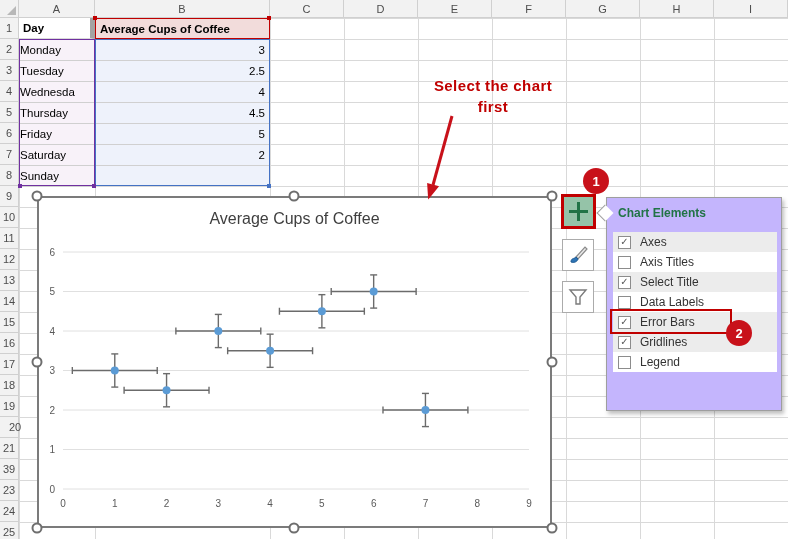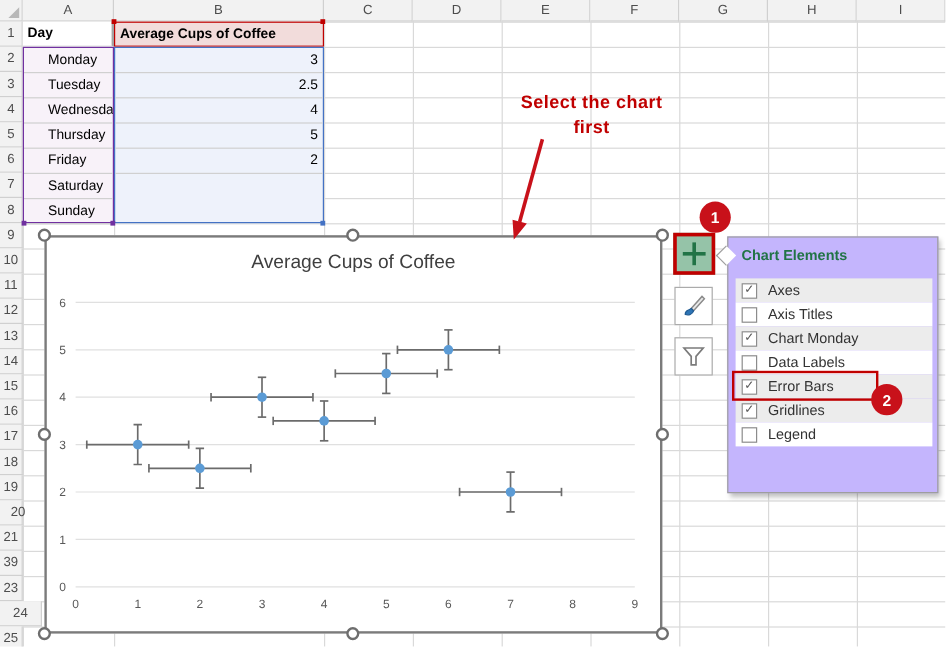--- a/index.html
+++ b/index.html
@@ -17,30 +17,30 @@
   #select-all { position:absolute; left:0; top:0; width:19px; height:18px; background:#f2f2f2;
     border-right:1px solid #d0d0d0; border-bottom:1px solid #d0d0d0; z-index:2; }
   #select-all::after { content:""; position:absolute; right:2px; bottom:2px;
     border-left:9px solid transparent; border-bottom:9px solid #b8b8b8; }
 
   
   .cell { position:absolute; font-size:11.5px; color:#000; display:flex; align-items:center;
     white-space:nowrap; overflow:hidden; z-index:3; background:#fff; }
   .cell.bold { font-weight:bold; }
   #cell-a1 { left:19px; top:18px; width:76px; height:21px; padding-left:4px;
-    border-bottom:1px solid #d9d9d9; border-right:2px solid #a3a3a3;text-align:right; }
+    border-bottom:1px solid #d9d9d9; border-right:5px solid #a3a3a3;text-align:right; }
   #cell-b1 { left:95px; top:18px; width:175px; height:21px; padding-left:4px;
     background:#f2dcdb; border:1px solid #c00000; }
   #range-a { position:absolute; left:19px; top:39px; width:76px; height:147px;
     border:1px solid #7030a0; background:#f8f2f9; z-index:3; }
   #range-b { position:absolute; left:95px; top:39px; width:175px; height:147px;
     border:1px solid #4472c4; background:#eef2fb; z-index:3; }
   .range-cell { height:21px; font-size:11.5px; color:#000; display:flex; align-items:center;
     border-bottom:1px solid #d0d0d0; white-space:nowrap; overflow:hidden; }
-  #range-a .range-cell { padding-left:20px; }
+  #range-a .range-cell { padding-left:0; }
   #range-b .range-cell { justify-content:flex-end; padding-right:4px; }
   .corner-mark { position:absolute; width:4px; height:4px; z-index:4; }
 
   
   #chart { position:absolute; left:37px; top:196px; width:515px; height:332px;
     background:#fff; border:2px solid #7b7b7b; z-index:5; }
   #chart-title { position:absolute; left:0; top:12px; width:100%; text-align:center;
     font-size:16px; color:#3f3f3f; }
   .handle { position:absolute; width:11px; height:11px; border-radius:50%;
     background:#fff; border:2px solid #6e6e6e; transform:translate(-50%,-50%); z-index:6; }
@@ -154,39 +154,40 @@
       <div class="row-head" style="left: 0px; top: 291px; width: 19px; height: 21px;">14</div>
       <div class="row-head" style="left: 0px; top: 312px; width: 19px; height: 21px;">15</div>
       <div class="row-head" style="left: 0px; top: 333px; width: 19px; height: 21px;">16</div>
       <div class="row-head" style="left: 0px; top: 354px; width: 19px; height: 21px;">17</div>
       <div class="row-head" style="left: 0px; top: 375px; width: 19px; height: 21px;">18</div>
       <div class="row-head" style="left: 0px; top: 396px; width: 19px; height: 21px;">19</div>
       <div class="row-head" style="left: 0px; top: 417px; width: 19px; height: 21px; padding-left: 12px;">20</div>
       <div class="row-head" style="left: 0px; top: 438px; width: 19px; height: 21px;">21</div>
       <div class="row-head" style="left: 0px; top: 459px; width: 19px; height: 21px;">39</div>
       <div class="row-head" style="left: 0px; top: 480px; width: 19px; height: 21px;">23</div>
-      <div class="row-head" style="left: 0px; top: 501px; width: 35px; height: 21px;">24</div>
+      <div class="row-head" style="left: 0px; top: 501px; width: 19px; height: 21px;">24</div>
       <div class="row-head" style="left: 0px; top: 522px; width: 19px; height: 21px;">25</div>
     </div>
 
   <div id="cell-a1" class="cell bold">Day</div>
   <div id="cell-b1" class="cell bold">Average Cups of Coffee</div>
   <div id="range-a">
       <div class="range-cell">Monday</div>
       <div class="range-cell">Tuesday</div>
       <div class="range-cell">Wednesda</div>
       <div class="range-cell">Thursday</div>
       <div class="range-cell">Friday</div>
       <div class="range-cell">Saturday</div>
       <div class="range-cell">Sunday</div>
     </div>
   <div id="range-b">
       <div class="range-cell">3</div>
       <div class="range-cell">2.5</div>
       <div class="range-cell">4</div>
+      <div class="range-cell">4.5</div>
       <div class="range-cell">5</div>
       <div class="range-cell">2</div>
     </div>
   <div class="corner-mark" style="left:93px;top:16px;background:#c00000;"></div>
   <div class="corner-mark" style="left:267px;top:16px;background:#c00000;"></div>
   <div class="corner-mark" style="left:18px;top:184px;background:#7030a0;"></div>
   <div class="corner-mark" style="left:92px;top:184px;background:#7030a0;"></div>
   <div class="corner-mark" style="left:267px;top:184px;background:#4472c4;"></div>
 
   <div id="chart">
@@ -308,21 +309,21 @@
         <div class="menu-row checked">
           <div class="checkbox">✓</div>
           <div class="menu-label">Axes</div>
         </div>
         <div class="menu-row">
           <div class="checkbox"></div>
           <div class="menu-label">Axis Titles</div>
         </div>
         <div class="menu-row checked">
           <div class="checkbox">✓</div>
-          <div class="menu-label">Chart Monday</div>
+          <div class="menu-label">Select Title</div>
         </div>
         <div class="menu-row">
           <div class="checkbox"></div>
           <div class="menu-label">Data Labels</div>
         </div>
         <div class="menu-row checked">
           <div class="checkbox">✓</div>
           <div class="menu-label">Error Bars</div>
         </div>
         <div class="menu-row checked">

